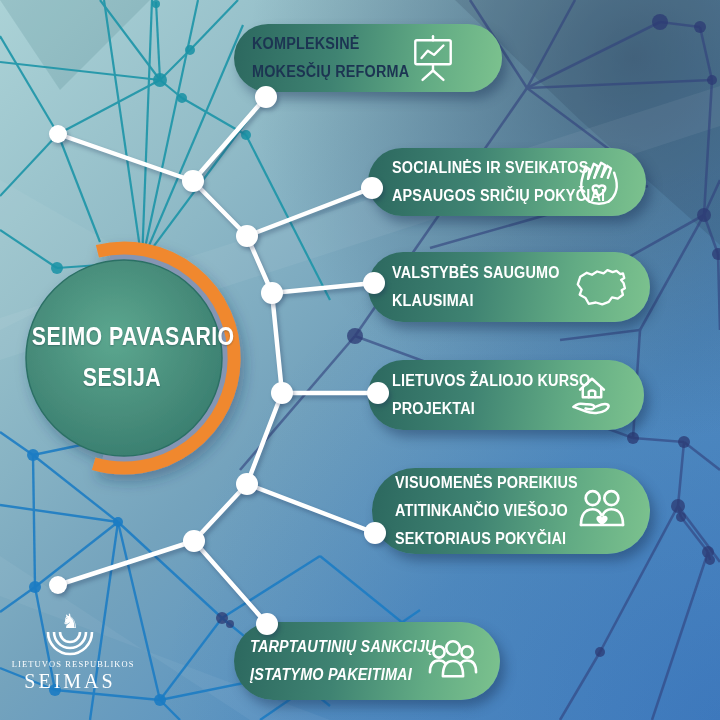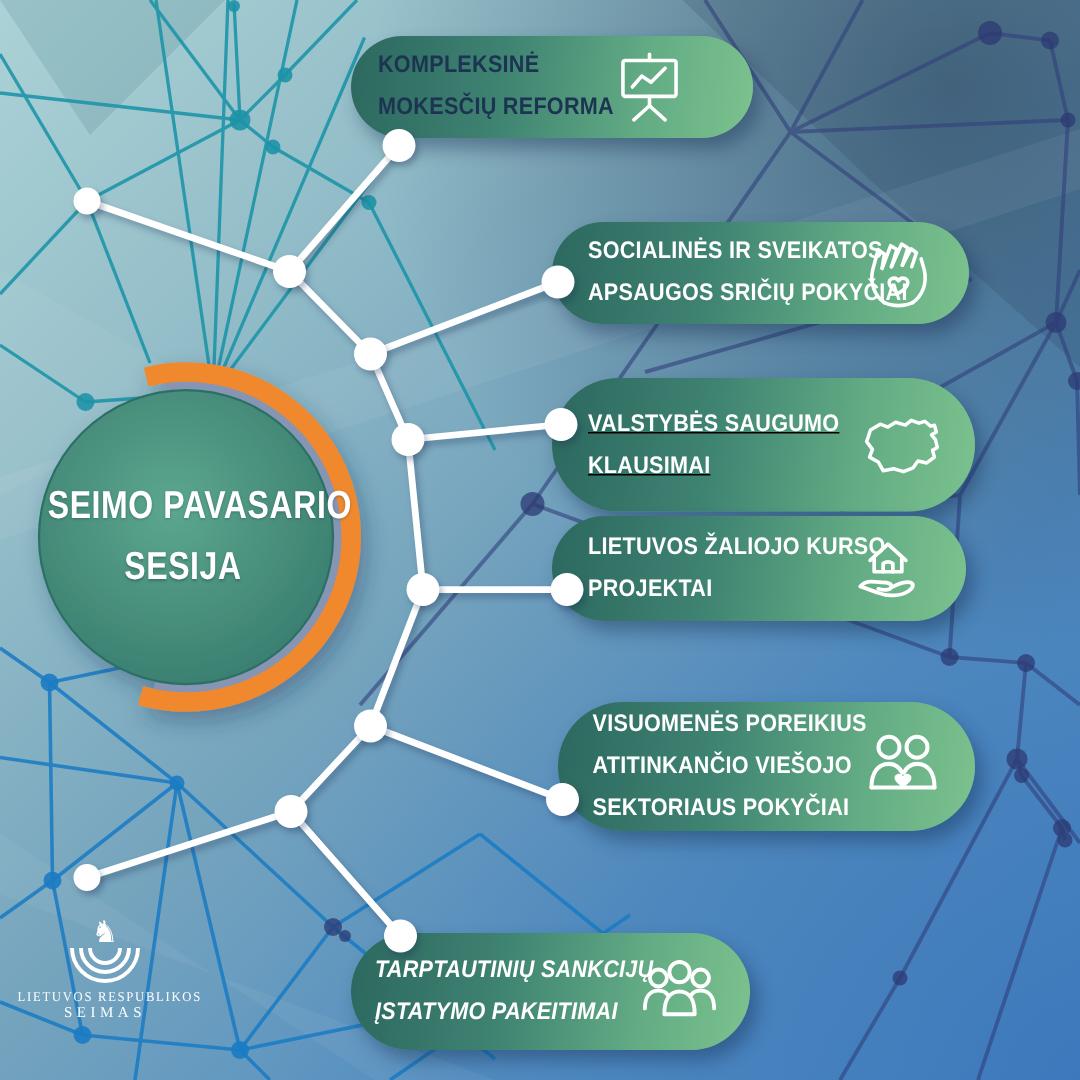--- a/index.html
+++ b/index.html
@@ -33,21 +33,21 @@
     transform:scaleX(.9);transform-origin:left center;white-space:nowrap;
   }
   .pill-text.dark{color:#1c3452;}
   .pill-icon{position:absolute;top:50%;transform:translateY(-50%);}
   .pill-icon svg{stroke:#ffffff;fill:none;stroke-width:2.3;stroke-linecap:round;stroke-linejoin:round;}
 
   
   .logo{position:absolute;left:8px;top:612px;width:124px;text-align:center;color:#fff;}
   .logo .knight{font-family:"DejaVu Sans",sans-serif;font-size:20px;line-height:18px;display:block;}
   .logo .l1{font-family:"Liberation Serif","DejaVu Serif",serif;font-size:9px;letter-spacing:1.2px;display:block;margin-top:3px;white-space:nowrap;transform:scaleX(.94);transform-origin:center;}
-  .logo .l2{font-family:"Liberation Serif","DejaVu Serif",serif;font-size:10px;letter-spacing:3px;display:block;margin-top:1px;}
+  .logo .l2{font-family:"Liberation Serif","DejaVu Serif",serif;font-size:20px;letter-spacing:3px;display:block;margin-top:1px;}
 </style>
 </head>
 <body>
 
 <div id="canvas">
 
   <svg class="layer" viewBox="0 0 720 720">
     <defs>
       <radialGradient id="tealGrad" cx="45%" cy="40%" r="75%">
         <stop offset="0%" stop-color="#5ca78f"></stop>
@@ -216,33 +216,33 @@
         <line x1="24" y1="3" x2="24" y2="7"></line>
           <rect x="7" y="7" width="34" height="23" rx="1.5"></rect>
         <polyline points="13,24 19,17 25,21 34,12"></polyline>
         <line x1="24" y1="30" x2="24" y2="36"></line>
           <line x1="24" y1="36" x2="14" y2="45"></line>
           <line x1="24" y1="36" x2="34" y2="45"></line>
       </svg>
     </span>
   </div>
 
-  <div class="pill" style="left:368px;top:252px;width:282px;height:89px;text-decoration:underline;">
+  <div class="pill" style="left:368px;top:252px;width:282px;height:70px;">
     <div class="pill-text" style="margin-left:24px;">
       <div>VALSTYBĖS SAUGUMO</div>
       <div>KLAUSIMAI</div>
     </div>
     <span class="pill-icon" style="right:18px;">
       <svg width="62" height="52" viewBox="0 0 48 40" style="stroke-width:1.8;">
         <path d="M6 18 L8 12 L13 9 L17 10.5 L21 8 L26 9.5 L29 7 L33 8.5 L36 7.5 L39 10 L41 9.5 L42 13 L39.5 14.5 L41.5 17 L42.5 21 L40 22.5 L41 26 L37 29 L32.5 28 L30 31.5 L25 33.5 L20 32 L14.5 33 L12 28.5 L7.5 26 L9 22 Z"></path>
       </svg>
     </span>
   </div>
 
-  <div class="pill" style="left:368px;top:344px;width:276px;height:70px;">
+  <div class="pill" style="left:368px;top:360px;width:276px;height:70px;">
     <div class="pill-text" style="margin-left:24px;">
       <div>LIETUVOS ŽALIOJO KURSO</div>
       <div>PROJEKTAI</div>
     </div>
     <span class="pill-icon" style="right:26px;">
       <svg width="52" height="52" viewBox="0 0 48 48">
         <path d="M13 19 L24 9 L35 19"></path>
         <path d="M15.5 17.5 L15.5 26 L32.5 26 L32.5 17.5"></path>
         <path d="M21 26 L21 21 Q24 18.8 27 21 L27 26"></path>
         <path d="M7 35 C11 30.5 15 32.5 20 32.5 C24.5 32.5 26.5 33.5 26 35.5 C25.5 37.5 21 37.5 18 36.5"></path>

